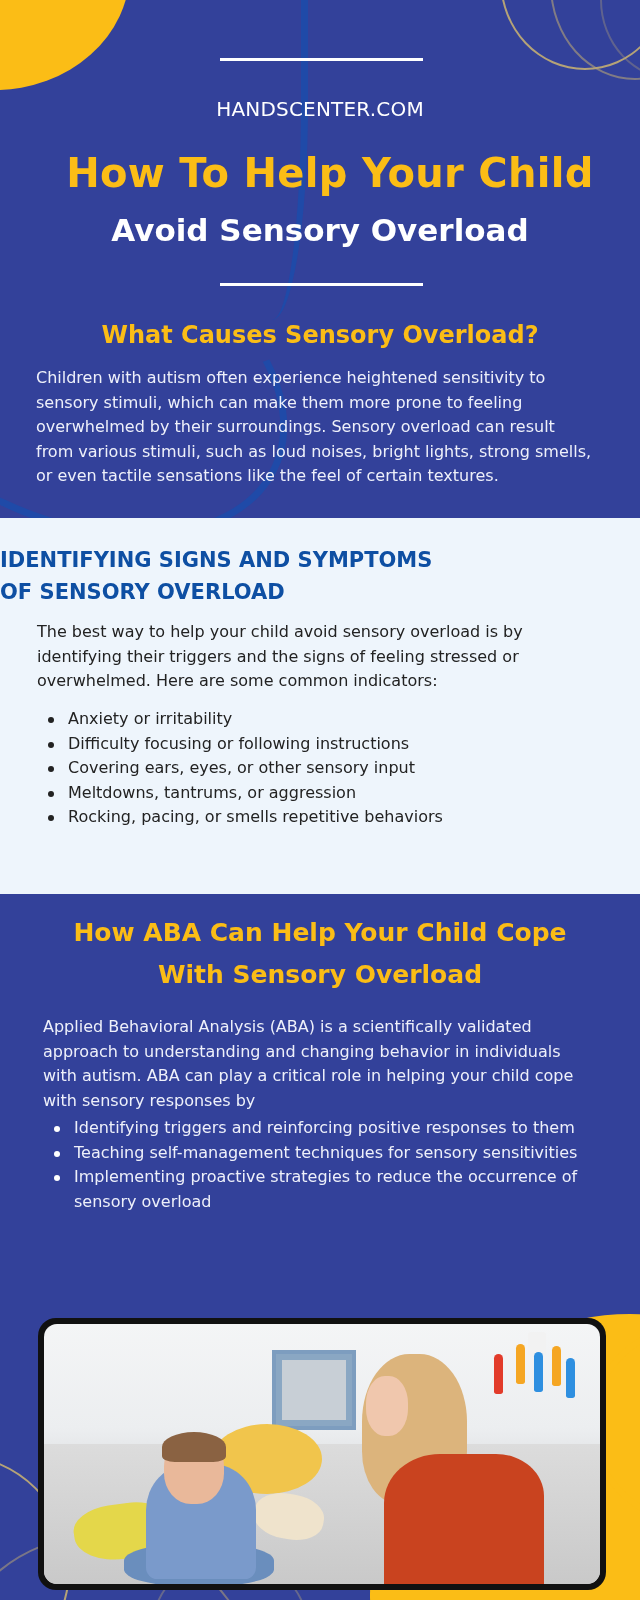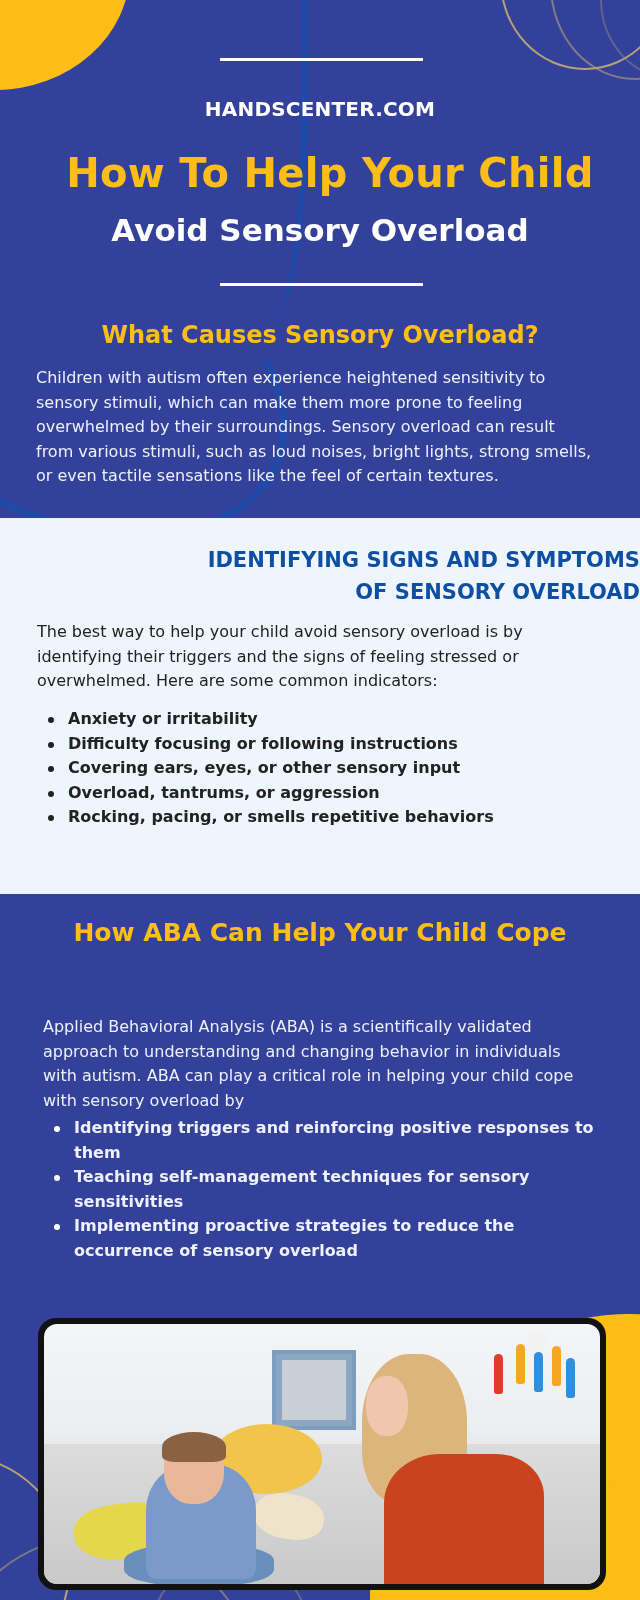--- a/index.html
+++ b/index.html
@@ -9,33 +9,33 @@
   .section-hero { position: absolute; left: 0; top: 0; width: 640px; height: 518px; background: #33419a; overflow: hidden; }
   .deco-yellow-corner { position: absolute; left: -140px; top: -150px; width: 270px; height: 240px; border-radius: 50%; background: #fbbd16; }
   .deco-blue-curve-v { position: absolute; left: 248px; top: -40px; width: 60px; height: 360px; border-right: 7px solid #1f4aa8; border-radius: 0 0 60% 0; }
   .deco-blue-curve-l { position: absolute; left: -170px; top: 220px; width: 470px; height: 300px; border: 7px solid #1f4aa8; border-radius: 50%; border-top-color: transparent; border-left-color: transparent; transform: rotate(25deg); }
   .deco-ring { position: absolute; border-radius: 50%; border: 2px solid #b5a377; }
   .deco-ring.r1 { left: 500px; top: -110px; width: 170px; height: 180px; }
   .deco-ring.r2 { left: 550px; top: -110px; width: 170px; height: 190px; opacity: .6; }
   .deco-ring.r3 { left: 600px; top: -80px; width: 150px; height: 160px; opacity: .35; }
 
   .rule { position: absolute; left: 220px; width: 203px; height: 3px; background: #ffffff; }
-  .site-name { position: absolute; top: 97px; left: 0; width: 640px; text-align: center; color: #fff; font-weight: bold; font-size: 20px; letter-spacing: 0.2px; }
+  .site-name { position: absolute; top: 97px; left: 0; width: 640px; text-align: center; color: #fff; font-weight: normal; font-size: 20px; letter-spacing: 0.2px; }
   .title-main { position: absolute; top: 150px; left: 0; width: 640px; text-align: center; color: #fbbd16; font-weight: bold; font-size: 40px; letter-spacing: 0.3px; padding-left: 20px; }
   .title-sub { position: absolute; top: 212px; left: 0; width: 640px; text-align: center; color: #fff; font-weight: bold; font-size: 31px; }
 
   .h2-yellow { position: absolute; left: 0; width: 640px; text-align: center; color: #fbbd16; font-weight: bold; font-size: 24px; }
   .body-text { position: absolute; font-size: 16px; line-height: 24.6px; }
   .white { color: #eef0fa; }
   .dark { color: #222; }
 
   .section-signs { position: absolute; left: 0; top: 518px; width: 640px; height: 376px; background: #eef5fc; }
-  .h2-blue { position: absolute; left: 0; width: 640px; text-align: right; color: #0e4fa3; font-weight: bold; font-size: 21px; line-height: 32px; }
+  .h2-blue { position: absolute; left: 0; width: 640px; text-align: left; color: #0e4fa3; font-weight: bold; font-size: 21px; line-height: 32px; }
 
-  ul.bullets { position: absolute; list-style: none; font-weight: bold; }
+  ul.bullets { position: absolute; list-style: none; }
   ul.bullets li { position: relative; padding-left: 30px; font-size: 16px; line-height: 24.6px; }
   ul.bullets li::before { content: ""; position: absolute; left: 10px; top: 10px; width: 6px; height: 6px; border-radius: 50%; }
   .dark li::before { background: #222; }
   .white li::before { background: #fff; }
 
   .section-aba { position: absolute; left: 0; top: 894px; width: 640px; height: 834px; background: #33419a; overflow: hidden; }
   .deco-yellow-br { position: absolute; left: 370px; top: 420px; width: 520px; height: 560px; border-radius: 50%; background: #fbbd16; }
   .deco-yellow-arc { position: absolute; left: 590px; top: 430px; width: 200px; height: 200px; border-radius: 50%; border: 6px solid #fbbd16; }
   .deco-ring-bl { position: absolute; border-radius: 50%; border: 2px solid #b5a377; }
   .deco-ring-bl.b1 { left: -160px; top: 560px; width: 230px; height: 230px; }
@@ -95,40 +95,41 @@
   </h2>
   <div class="body-text dark" style="left:37px; top:102px; width:580px;">
     <div>The best way to help your child avoid sensory overload is by</div>
     <div>identifying their triggers and the signs of feeling stressed or</div>
     <div>overwhelmed. Here are some common indicators:</div>
   </div>
   <ul class="bullets dark" style="left:38px; top:189px; width:580px;">
     <li>Anxiety or irritability</li>
     <li>Difficulty focusing or following instructions</li>
     <li>Covering ears, eyes, or other sensory input</li>
-    <li>Overload, tantrums, or aggression</li>
+    <li>Meltdowns, tantrums, or aggression</li>
     <li>Rocking, pacing, or smells repetitive behaviors</li>
   </ul>
 </section>
 
 <section class="section-aba">
   <div class="deco-yellow-br"></div>
   <div class="deco-yellow-arc"></div>
   <div class="deco-ring-bl b1"></div>
   <div class="deco-ring-bl b2"></div>
   <div class="deco-ring-bl b3"></div>
 
   <h2 class="h2-yellow" style="top:18px; font-size:25px; line-height:42px;">
     <div>How ABA Can Help Your Child Cope</div>
+    <div>With Sensory Overload</div>
   </h2>
   <div class="body-text white" style="left:43px; top:121px; width:580px;">
     <div>Applied Behavioral Analysis (ABA) is a scientifically validated</div>
     <div>approach to understanding and changing behavior in individuals</div>
     <div>with autism. ABA can play a critical role in helping your child cope</div>
-    <div>with sensory overload by</div>
+    <div>with sensory responses by</div>
   </div>
   <ul class="bullets white" style="left:44px; top:222px; width:570px;">
     <li>Identifying triggers and reinforcing positive responses to them</li>
     <li>Teaching self-management techniques for sensory sensitivities</li>
     <li>Implementing proactive strategies to reduce the occurrence of sensory overload</li>
   </ul>
 
   <div class="photo-frame">
     <div class="photo" title="Boy covering his ears sitting on the floor next to a woman in a red cardigan">
       <div class="p-floor"></div>

